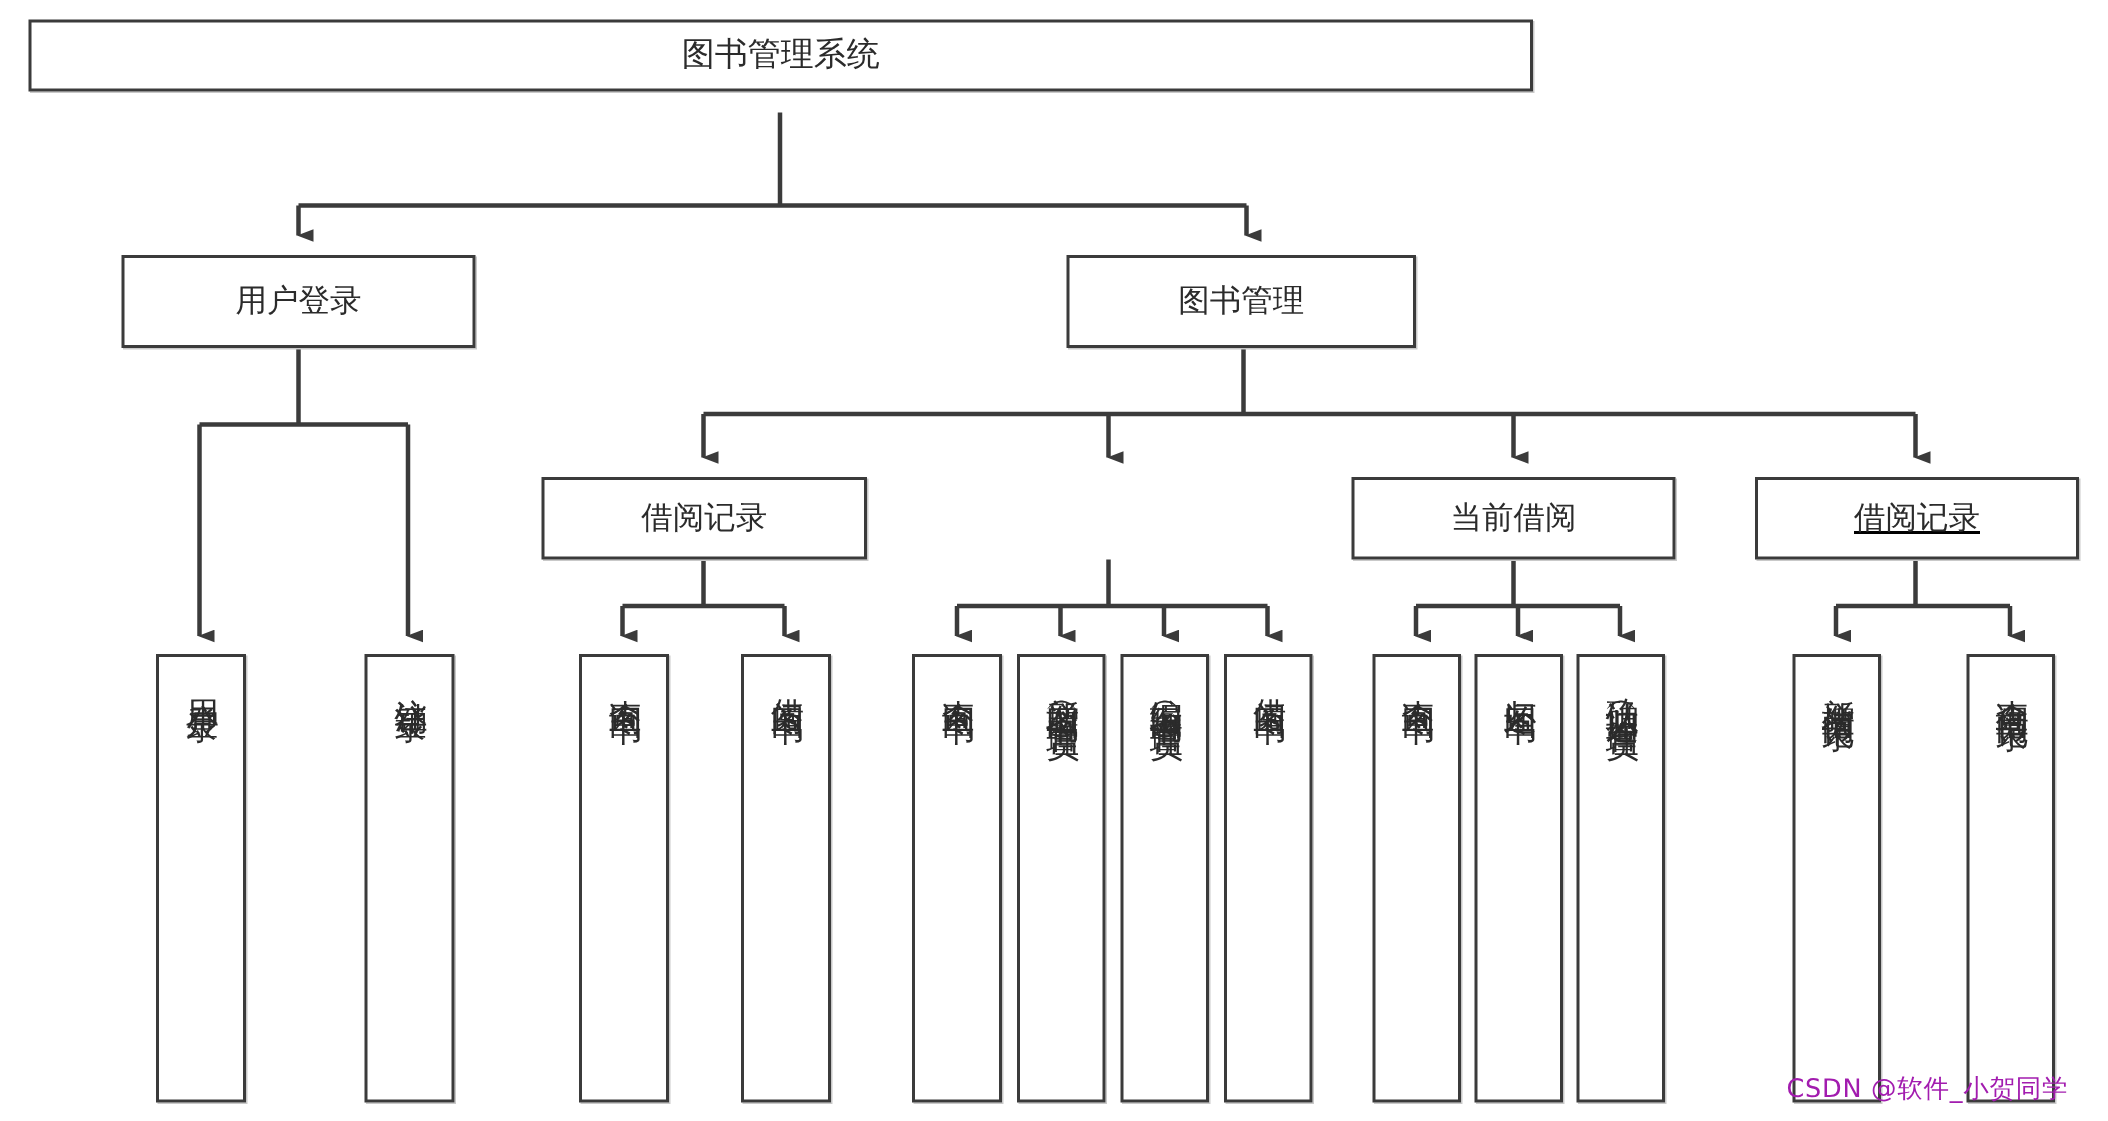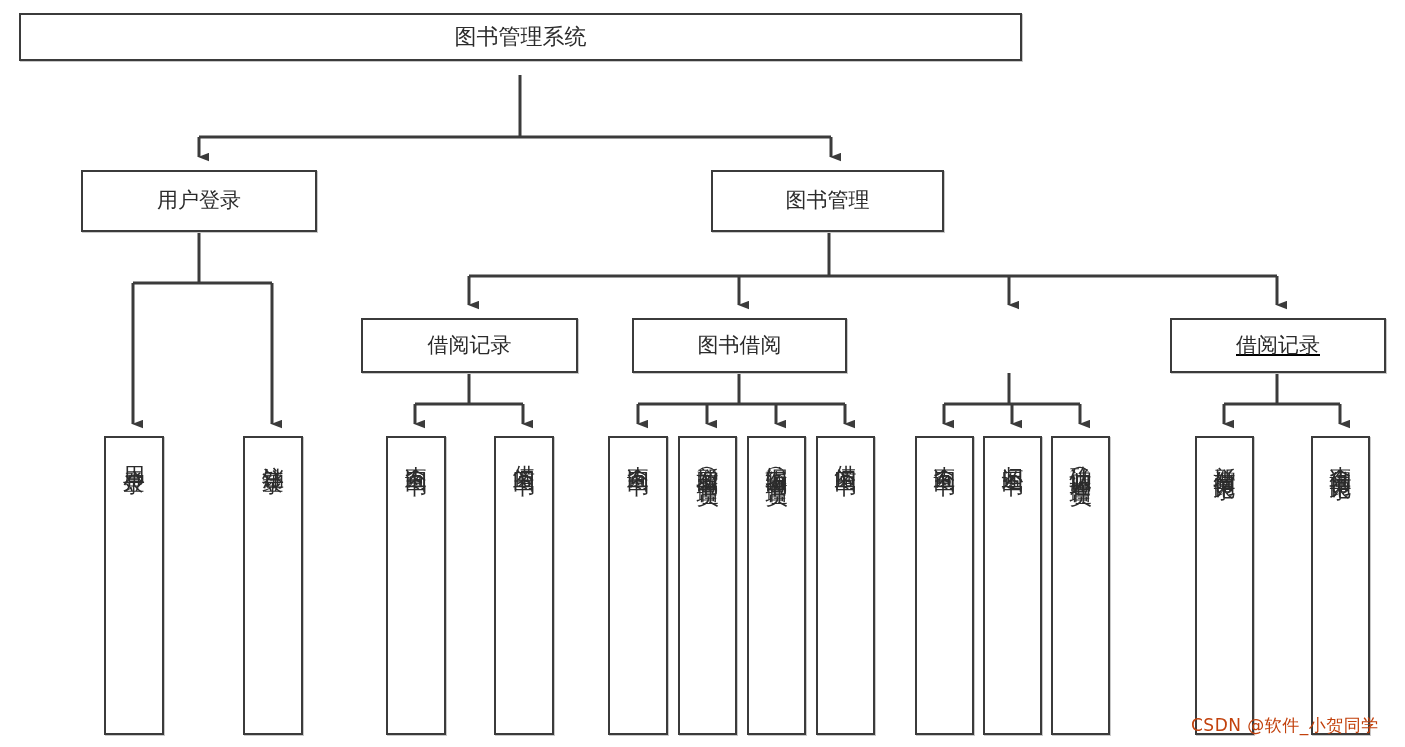--- a/index.html
+++ b/index.html
@@ -54,21 +54,21 @@
   .node.vert .node-label {
     writing-mode: vertical-rl;
     text-orientation: upright;
     font-size: 22px;
     letter-spacing: 3px;
     line-height: 1;
     white-space: nowrap;
   }
   .watermark {
     position: absolute;
-    color: #c2410c;
+    color: #a21caf;
     font-size: 17px;
     letter-spacing: 0.5px;
     white-space: nowrap;
     user-select: none;
   }
 </style>
 </head>
 <body>
 
 <div id="diagram-root">
@@ -131,22 +131,22 @@
   <div class="node horiz" style="left:81px; top:170px; width:236px; height:62px;">
     <span class="node-label">用户登录</span>
   </div>
   <div class="node horiz" style="left:711px; top:170px; width:233px; height:62px;">
     <span class="node-label">图书管理</span>
   </div>
 
   <div class="node horiz" style="left:361px; top:318px; width:217px; height:55px;">
     <span class="node-label">借阅记录</span>
   </div>
-  <div class="node horiz" style="left:632px; top:318px; width:215px; height:55px;">
-    <span class="node-label">图书借阅</span>
+  <div class="node horiz" style="left:901px; top:318px; width:216px; height:55px;">
+    <span class="node-label">当前借阅</span>
   </div>
   <div class="node horiz" style="left:1170px; top:318px; width:216px; height:55px;text-decoration:underline;">
     <span class="node-label">借阅记录</span>
   </div>
 
   <div class="node vert" style="left:104px; top:436px; width:60px; height:299px;">
     <span class="node-label">用户登录</span>
   </div>
   <div class="node vert" style="left:243px; top:436px; width:60px; height:299px;">
     <span class="node-label">注销登录</span>

